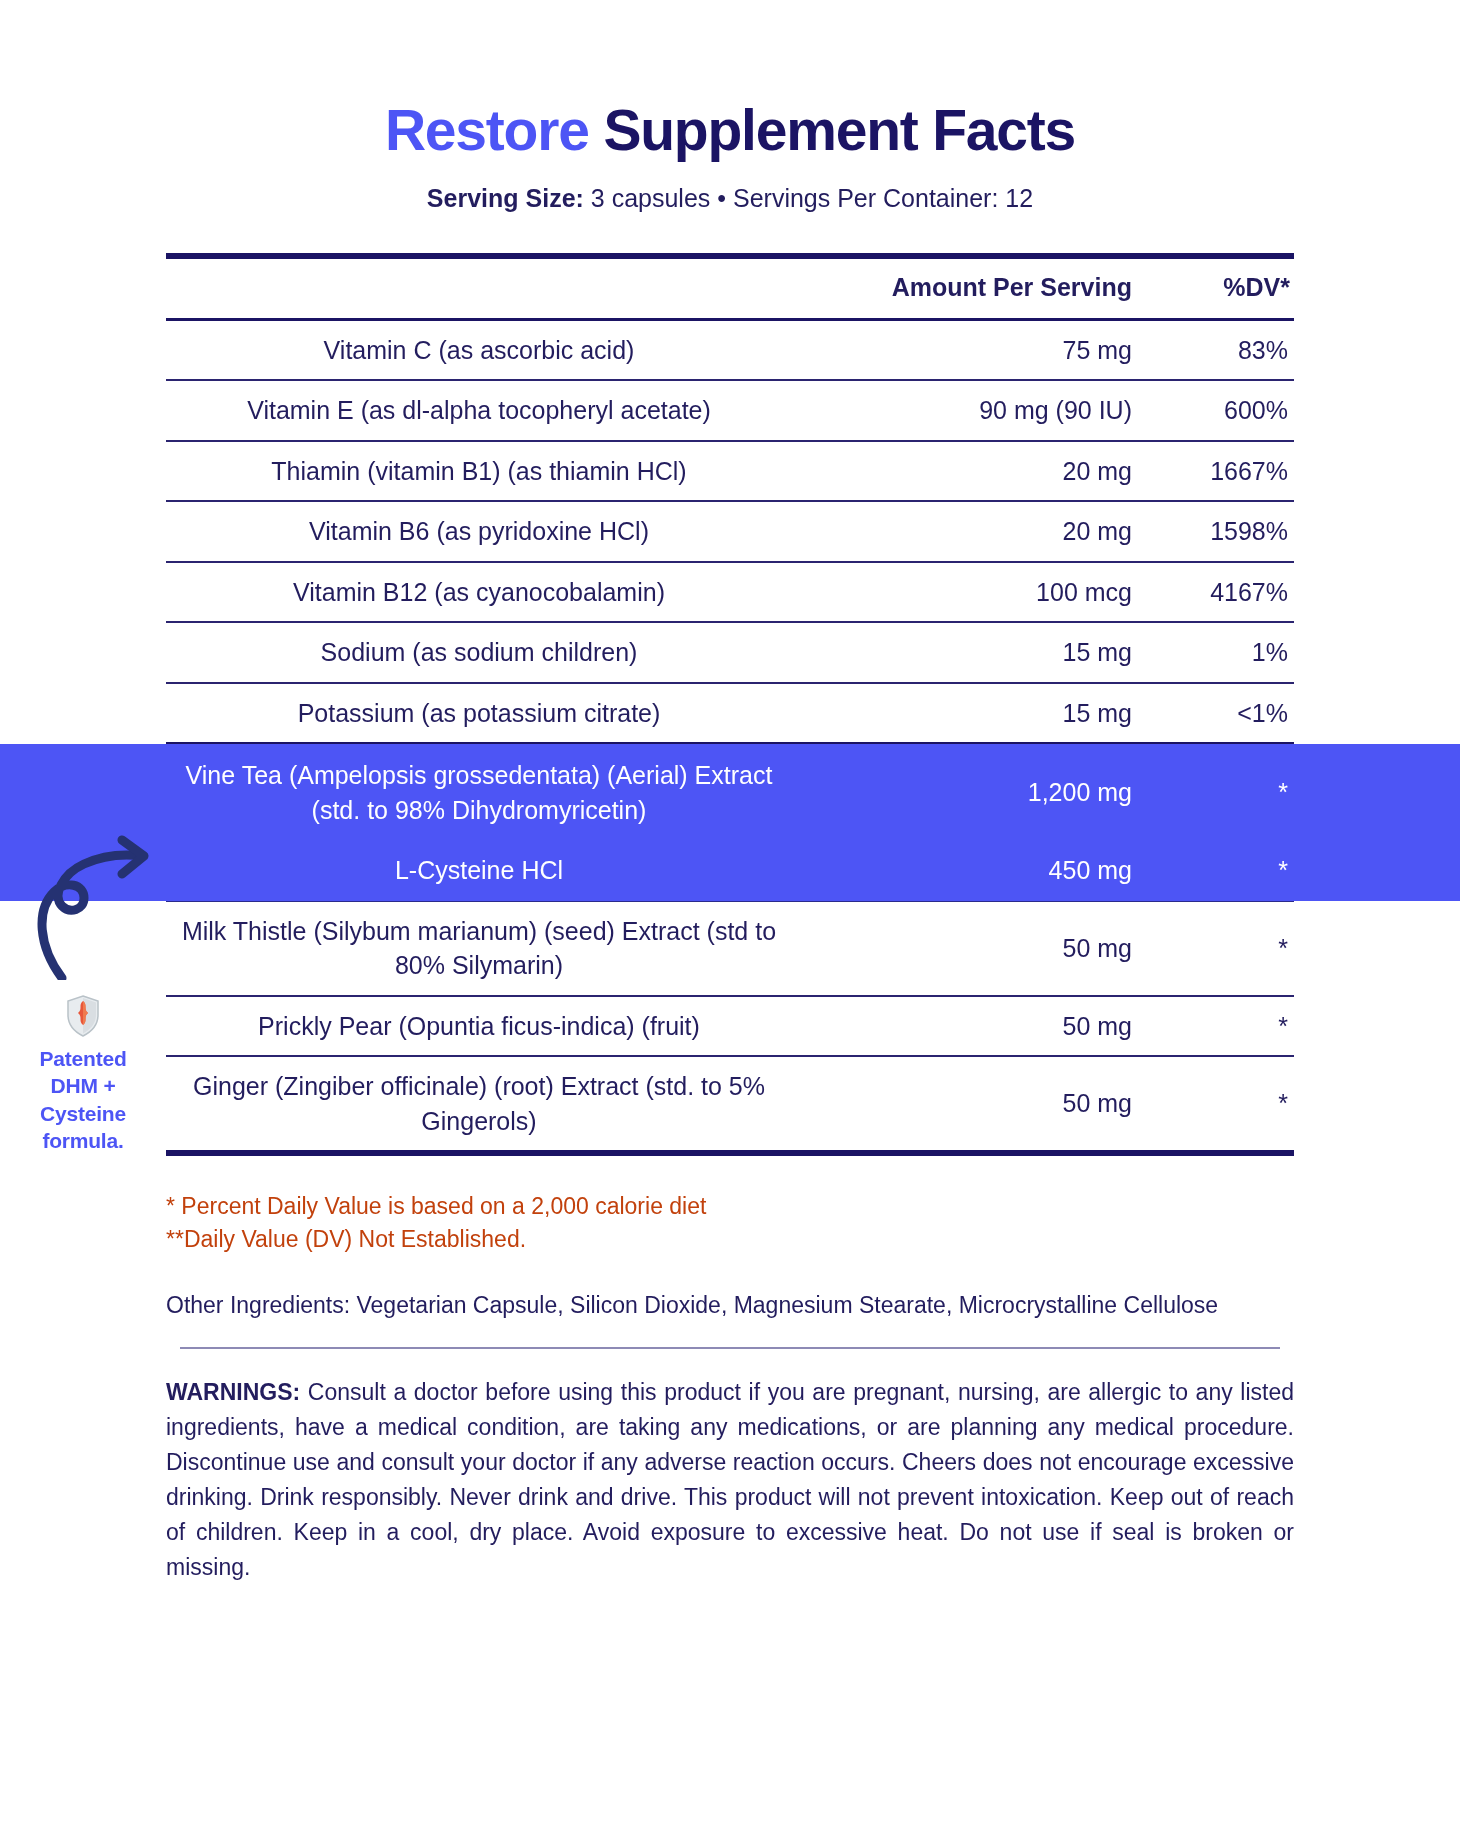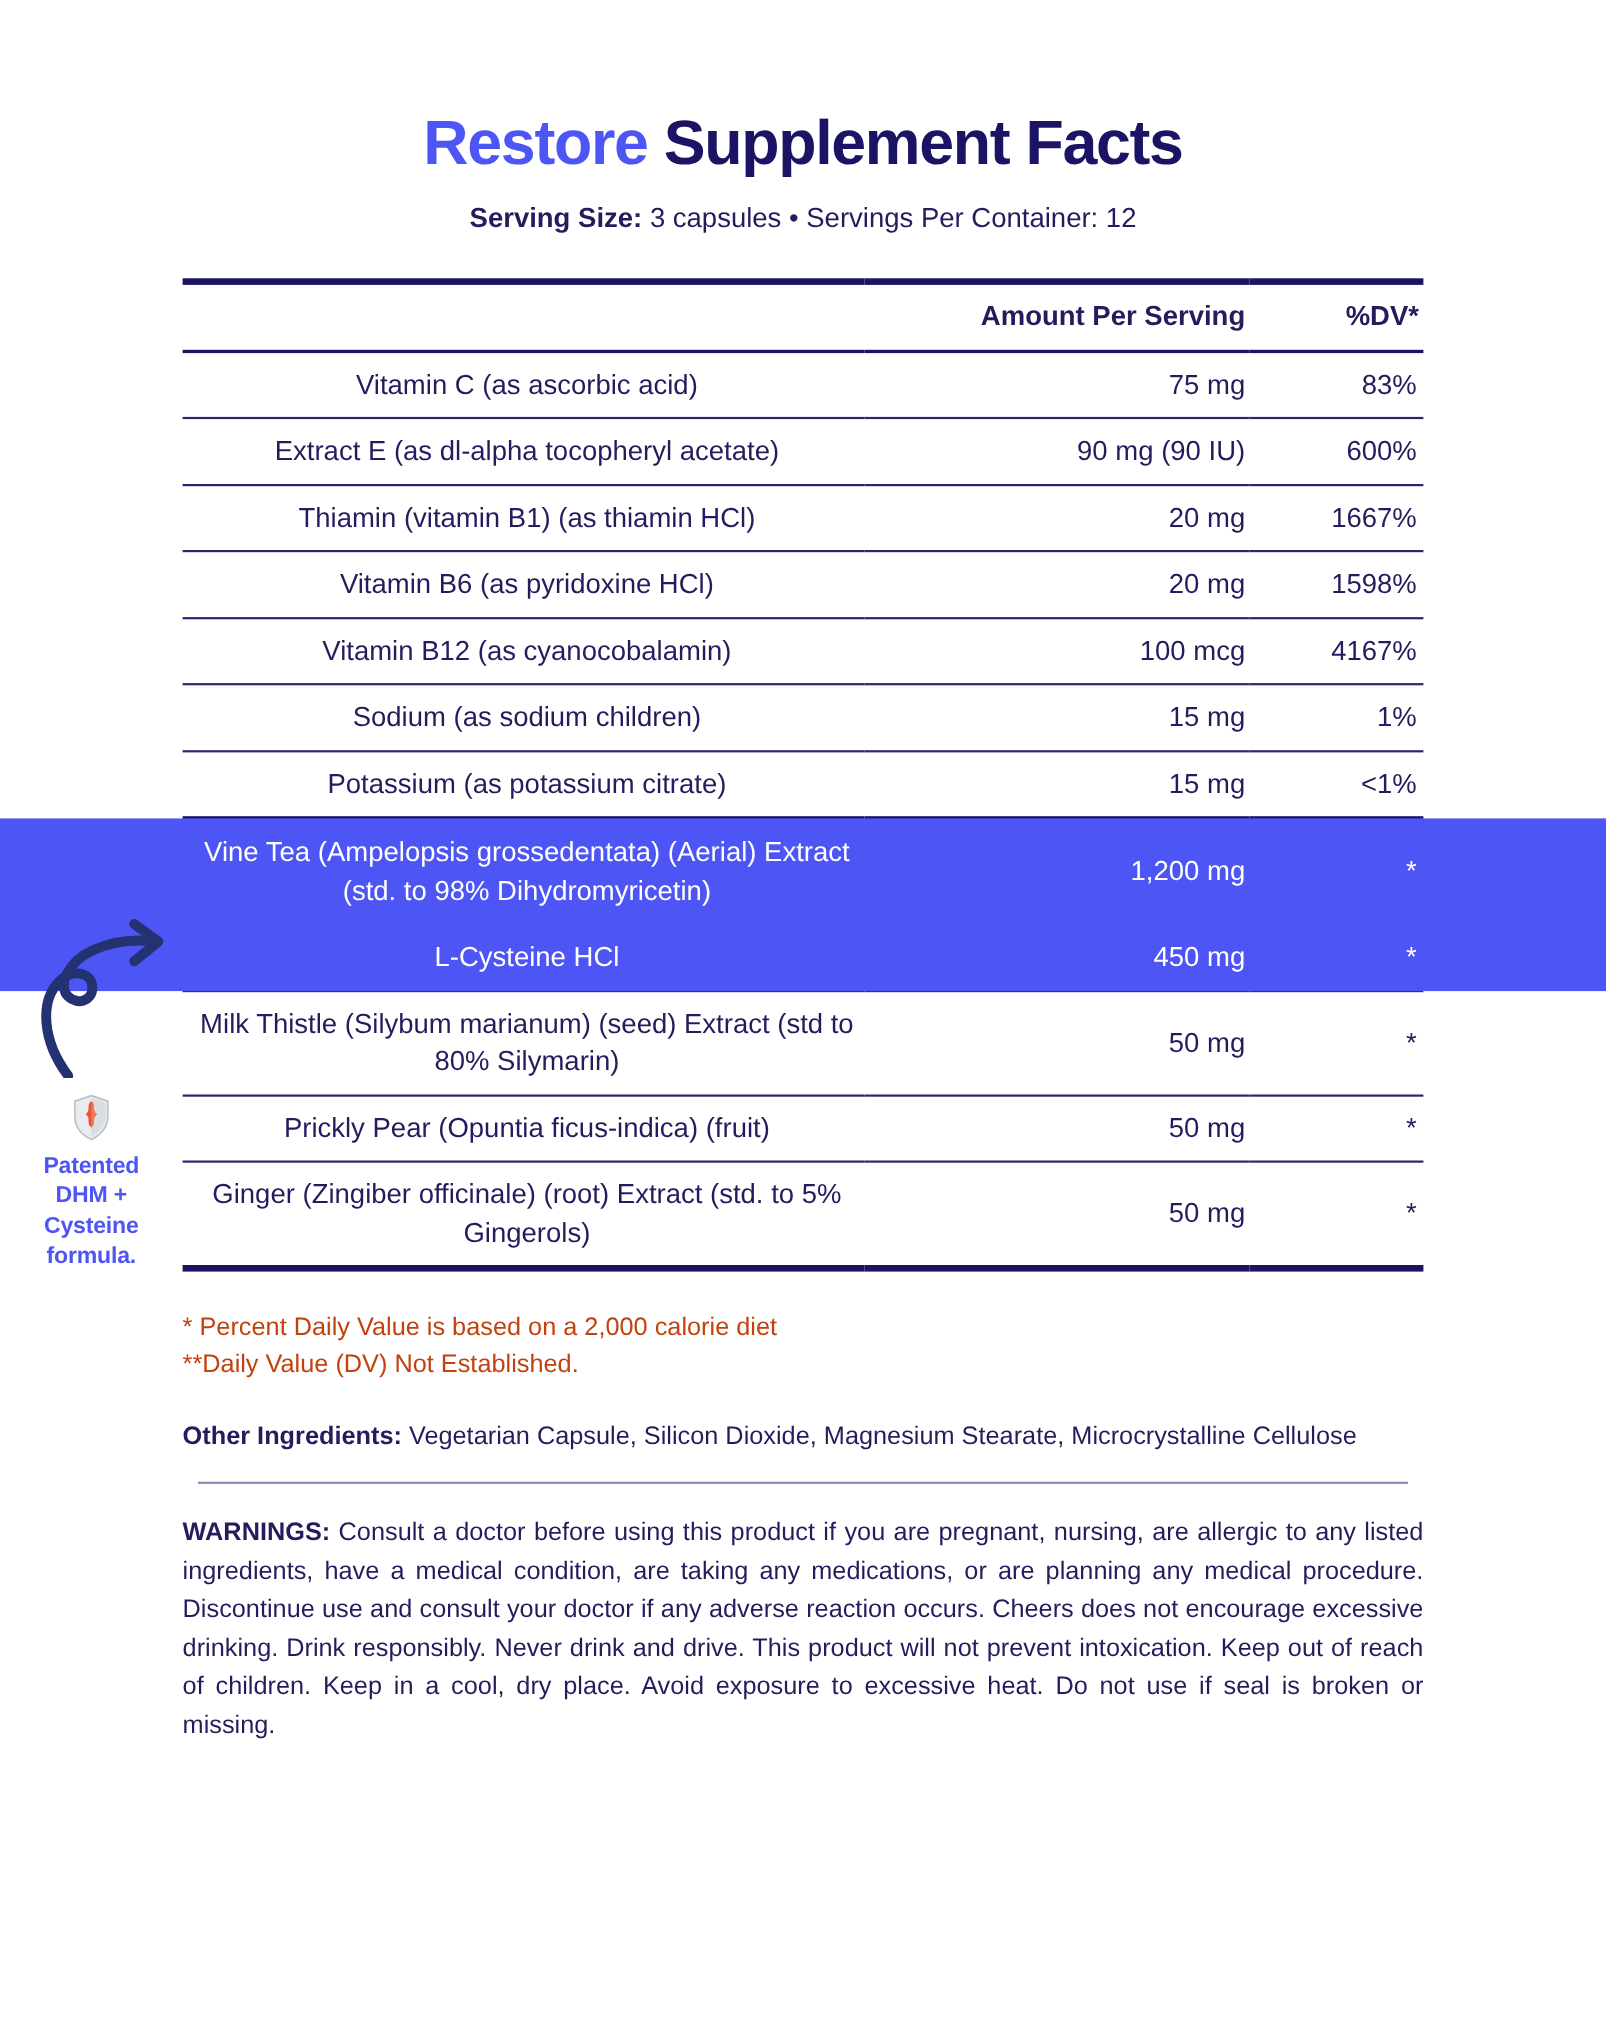--- a/index.html
+++ b/index.html
@@ -142,21 +142,21 @@
     line-height: 1.45;
     color: #c2410c;
   }
   .other-ing {
     width: 1128px;
     margin: 32px auto 0 auto;
     font-size: 23px;
     line-height: 1.42;
     color: #231d5e;
   }
-  .other-ing b { font-weight: 700; }
+  .other-ing b { font-weight: 400; }
 
   .divider {
     width: 1100px;
     margin: 26px auto 0 auto;
     border-top: 2px solid #8d8ab5;
   }
 
   .warnings {
     width: 1128px;
     margin: 26px auto 0 auto;
@@ -198,21 +198,21 @@
           <th>%DV*</th>
         </tr>
       </thead>
       <tbody id="facts-body">
           <tr>
             <td class="name">Vitamin C (as ascorbic acid)</td>
             <td class="amt">75 mg</td>
             <td class="dv">83%</td>
           </tr>
           <tr>
-            <td class="name">Extract E (as dl-alpha tocopheryl acetate)</td>
+            <td class="name">Vitamin E (as dl-alpha tocopheryl acetate)</td>
             <td class="amt">90 mg (90 IU)</td>
             <td class="dv">600%</td>
           </tr>
           <tr>
             <td class="name">Thiamin (vitamin B1) (as thiamin HCl)</td>
             <td class="amt">20 mg</td>
             <td class="dv">1667%</td>
           </tr>
           <tr>
             <td class="name">Vitamin B6 (as pyridoxine HCl)</td>

